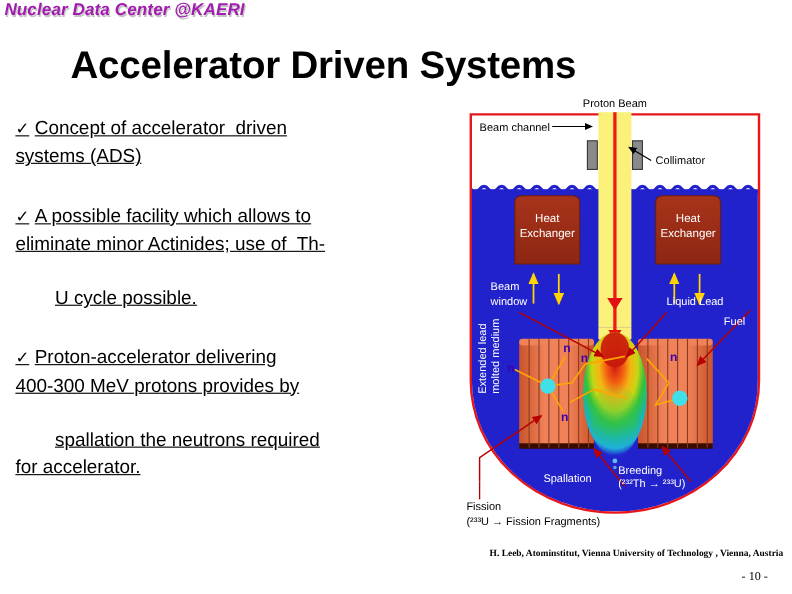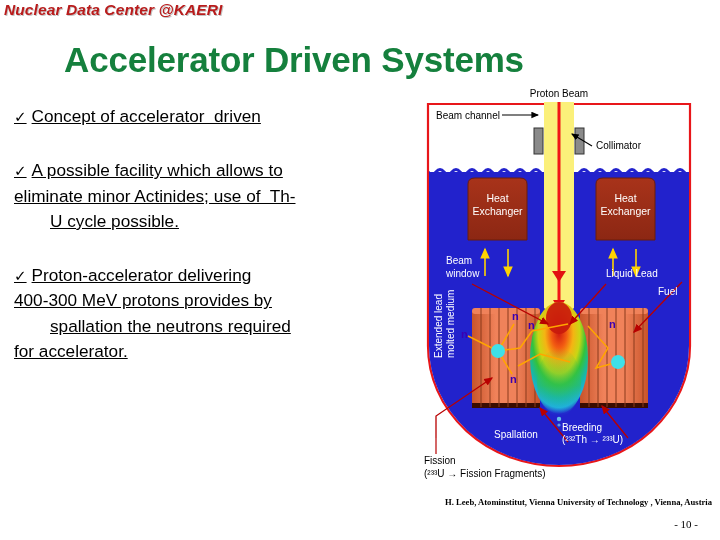--- a/index.html
+++ b/index.html
@@ -17,21 +17,21 @@
 
   
   #kaeri-header {
     position: absolute;
     left: 4px;
     top: 1px;
     font-family: "Liberation Sans", sans-serif;
     font-style: italic;
     font-weight: bold;
     font-size: 15.5px;
-    color: #b91c1c;
+    color: #a21caf;
     letter-spacing: 0.1px;
     text-shadow: 1px 1px 0 rgba(150,150,150,0.55);
     white-space: nowrap;
     text-align: right;
   }
 
   
   #slide-title-clip {
     position: absolute;
     left: 0;
@@ -42,21 +42,21 @@
   }
   #slide-title {
     position: absolute;
     left: 0;
     top: -4px;
     width: 588px;
     text-align: center;
     font-family: "Liberation Sans", sans-serif;
     font-weight: bold;
     font-size: 35px;
-    color: #15803d;
+    color: #000000;
     white-space: nowrap;
     letter-spacing: -0.2px;
   }
 
   
   #bullets {
     position: absolute;
     left: 14px;
     top: 104px;
     width: 400px;
@@ -68,21 +68,21 @@
   }
   .bullet-block { margin-bottom: 29px; }
   .bullet-block:last-child { margin-bottom: 0; }
   .bline { display: block; white-space: pre-wrap; }
   .check {
     color: #000;
     font-family: "DejaVu Sans", sans-serif;
     font-size: 15px;
     padding-right: 5px;
   }
-  .indent-1 { padding-left: 36px; }
+  .indent-1 { padding-left: 36px; margin-top: 24px; }
 
   
   #diagram {
     position: absolute;
     left: 420px;
     top: 86px;
     width: 278px;
     height: 400px;
   }
   #diagram svg { display: block; }
@@ -114,20 +114,21 @@
 
 <div id="kaeri-header">Nuclear Data Center @KAERI</div>
 
 <div id="slide-title-clip">
   <div id="slide-title">Accelerator Driven Systems</div>
 </div>
 
 <div id="bullets">
     <div class="bullet-block">
       <span class="bline"><span class="check">✓</span><span>Concept of accelerator  driven</span></span>
+      <span class="bline"><span>systems (ADS)</span></span>
     </div>
     <div class="bullet-block">
       <span class="bline"><span class="check">✓</span><span>A possible facility which allows to</span></span>
       <span class="bline"><span>eliminate minor Actinides; use of  Th-</span></span>
       <span class="bline indent-1"><span>U cycle possible.</span></span>
     </div>
     <div class="bullet-block">
       <span class="bline"><span class="check">✓</span><span>Proton-accelerator delivering</span></span>
       <span class="bline"><span>400-300 MeV protons provides by</span></span>
       <span class="bline indent-1"><span>spallation the neutrons required</span></span>

